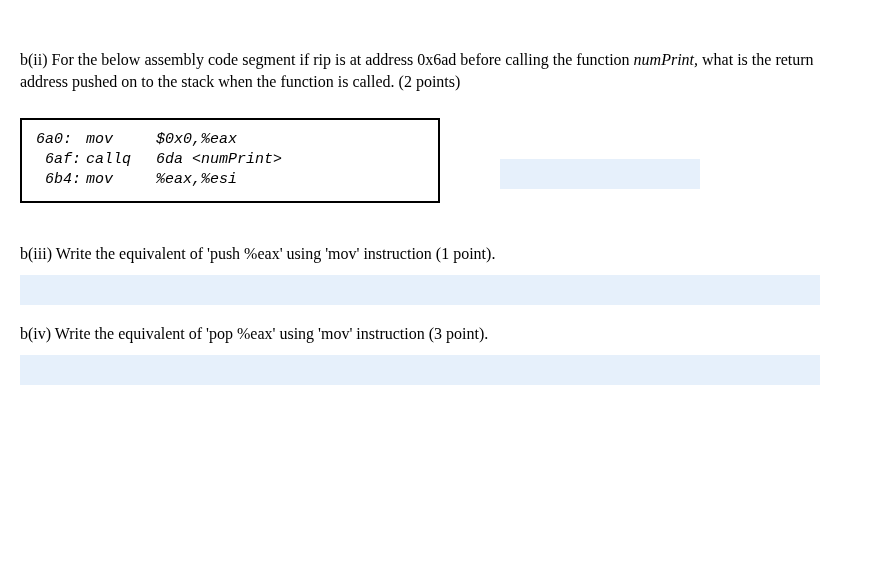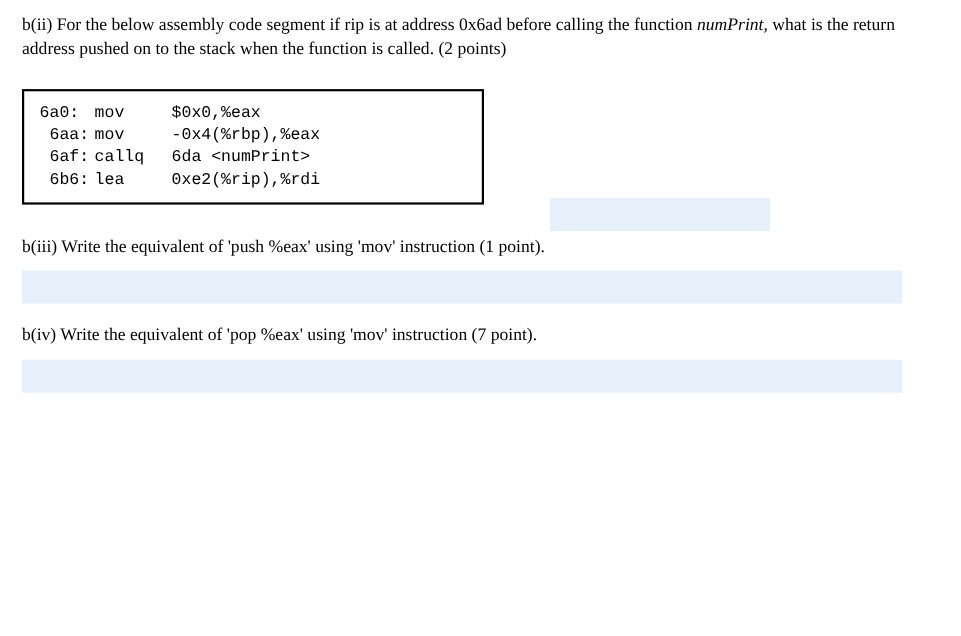--- a/index.html
+++ b/index.html
@@ -11,20 +11,21 @@
       font-family: 'Times New Roman', Times, serif;
       font-size: 16px;
       background: #ffffff;
       color: #000000;
       padding: 12px 20px;
       width: 874px;
     }
     .question-text {
       line-height: 1.4;
       margin-bottom: 24px;
+      margin-top: 37px;
     }
     .italic {
       font-style: italic;
     }
     .code-box {
       border: 2px solid #000000;
       padding: 10px 14px;
       margin-bottom: 24px;
       width: 420px;
       font-family: 'Courier New', Courier, monospace;
@@ -43,25 +44,26 @@
       width: 70px;
     }
     .answer-highlight {
       display: inline-block;
       background: #e6f0fb;
       height: 30px;
       vertical-align: middle;
     }
     .top-row {
       display: flex;
-      align-items: flex-end;
+      align-items: center;
       gap: 60px;
+      font-style: italic;
     }
     .question-sub {
-      margin-top: 4px;
+      margin-top: 16px;
       margin-bottom: 10px;
       line-height: 1.4;
     }
     .answer-line {
       background: #e6f0fb;
       height: 30px;
       width: 800px;
       margin-bottom: 18px;
     }
     .highlight-small {
@@ -72,28 +74,27 @@
 </head>
 <body>
 
 <div class="question-text">
   <span>b(ii) For the below assembly code segment if rip is at address 0x6ad before calling the function </span><span class="italic">numPrint,</span><span> what is the return address pushed on to the stack when the function is called. (2 points)</span>
 </div>
 
 <div class="top-row">
   <div class="code-box">
     <div class="code-line"><span class="addr">6a0:</span><span class="op">mov</span><span>$0x0,%eax</span></div>
-    <div class="code-line"><span class="addr"> <span>6aa:</span></span><span class="op">mov</span><span>-0x4(%rbp),%eax</span></div>
     <div class="code-line"><span class="addr"> <span>6af:</span></span><span class="op">callq</span><span>6da &lt;numPrint&gt;</span></div>
-    <div class="code-line"><span class="addr"> <span>6b6:</span></span><span class="op">lea</span><span>0xe2(%rip),%rdi</span></div>
+    <div class="code-line"><span class="addr"> <span>6b4:</span></span><span class="op">mov</span><span>%eax,%esi</span></div>
   </div>
   <div class="answer-highlight highlight-small"></div>
 </div>
 
 <div class="question-sub">
   <span>b(iii) Write the equivalent of 'push %eax' using 'mov' instruction (1 point).</span>
 </div>
 <div class="answer-line"></div>
 
 <div class="question-sub">
-  <span>b(iv) Write the equivalent of 'pop %eax' using 'mov' instruction (7 point).</span>
+  <span>b(iv) Write the equivalent of 'pop %eax' using 'mov' instruction (3 point).</span>
 </div>
 <div class="answer-line"></div>
 
 </body></html>

